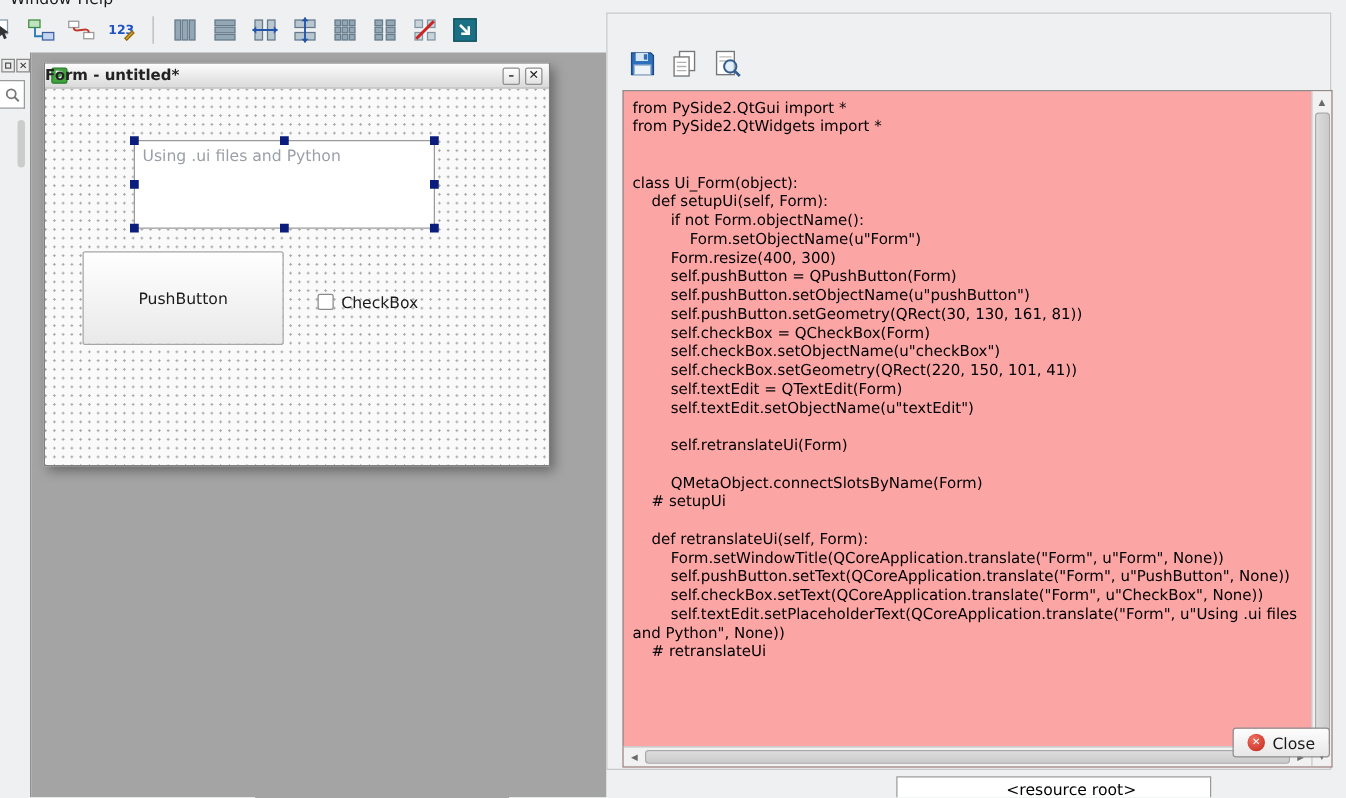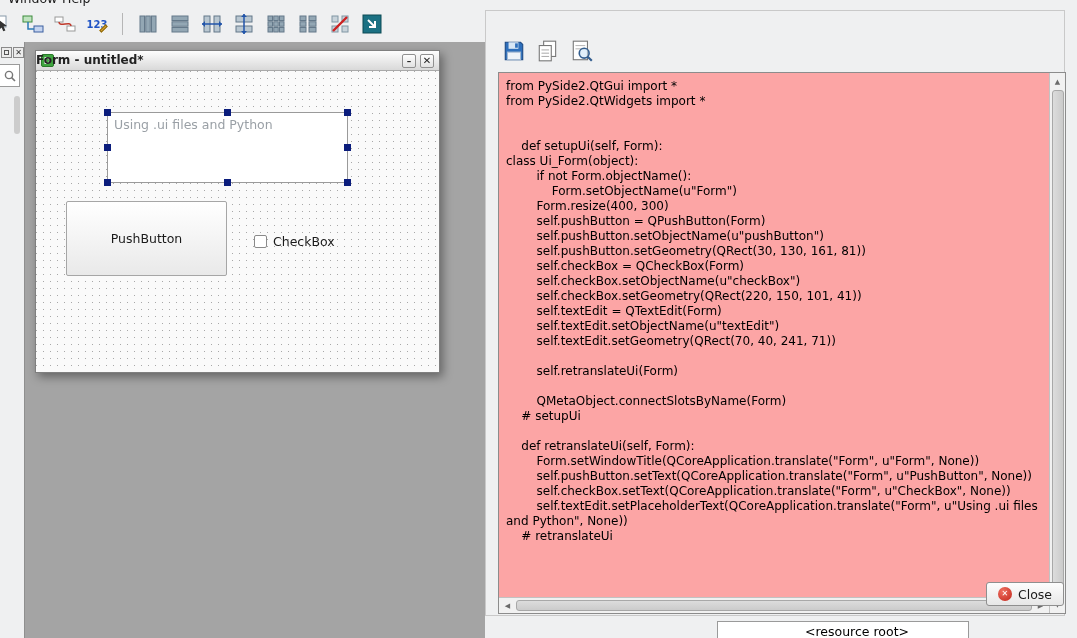--- a/index.html
+++ b/index.html
@@ -274,34 +274,33 @@
           </svg>
       </span>
     </div>
 
     <div id="code-frame">
       <div id="code-text">
           <div class="code-line">from PySide2.QtGui import *</div>
           <div class="code-line">from PySide2.QtWidgets import *</div>
           <div class="code-line"></div>
           <div class="code-line"></div>
+          <div class="code-line">class Ui_Form(object):</div>
           <div class="code-line">    def setupUi(self, Form):</div>
-          <div class="code-line">class Ui_Form(object):</div>
           <div class="code-line">        if not Form.objectName():</div>
           <div class="code-line">            Form.setObjectName(u"Form")</div>
           <div class="code-line">        Form.resize(400, 300)</div>
           <div class="code-line">        self.pushButton = QPushButton(Form)</div>
           <div class="code-line">        self.pushButton.setObjectName(u"pushButton")</div>
           <div class="code-line">        self.pushButton.setGeometry(QRect(30, 130, 161, 81))</div>
           <div class="code-line">        self.checkBox = QCheckBox(Form)</div>
           <div class="code-line">        self.checkBox.setObjectName(u"checkBox")</div>
           <div class="code-line">        self.checkBox.setGeometry(QRect(220, 150, 101, 41))</div>
           <div class="code-line">        self.textEdit = QTextEdit(Form)</div>
           <div class="code-line">        self.textEdit.setObjectName(u"textEdit")</div>
-          <div class="code-line">        self.textEdit.setGeometry(QRect(70, 40, 241, 71))</div>
           <div class="code-line"></div>
           <div class="code-line">        self.retranslateUi(Form)</div>
           <div class="code-line"></div>
           <div class="code-line">        QMetaObject.connectSlotsByName(Form)</div>
           <div class="code-line">    # setupUi</div>
           <div class="code-line"></div>
           <div class="code-line">    def retranslateUi(self, Form):</div>
           <div class="code-line">        Form.setWindowTitle(QCoreApplication.translate("Form", u"Form", None))</div>
           <div class="code-line">        self.pushButton.setText(QCoreApplication.translate("Form", u"PushButton", None))</div>
           <div class="code-line">        self.checkBox.setText(QCoreApplication.translate("Form", u"CheckBox", None))</div>

